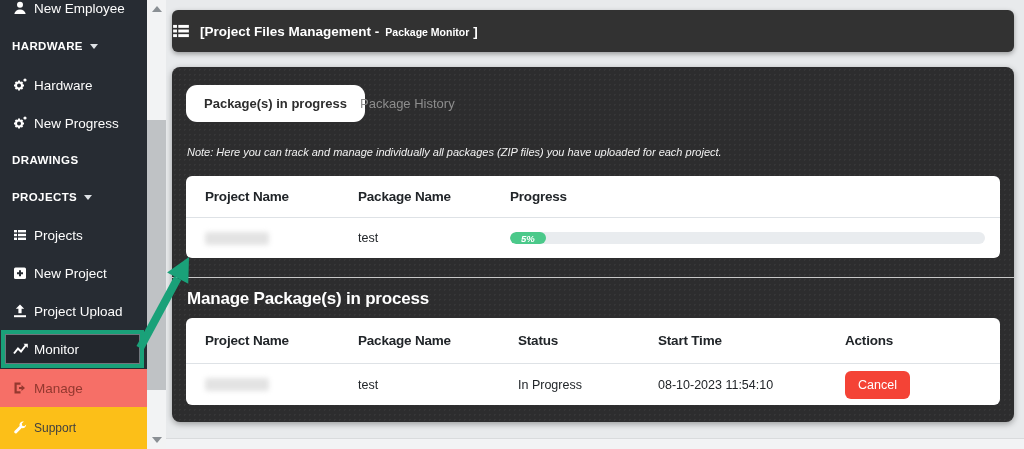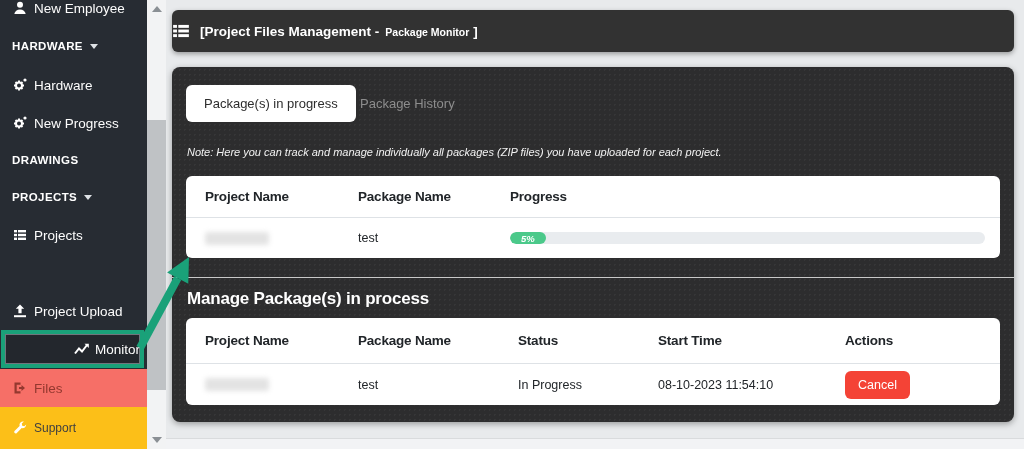--- a/index.html
+++ b/index.html
@@ -12,42 +12,42 @@
   .nav-item { position:absolute; left:0; width:147px; height:22px; display:flex; align-items:center; padding-left:12px; color:#fdfdfd; font-size:13.5px; cursor:pointer; white-space:nowrap; }
   .nav-item .ic { width:16px; height:16px; margin-right:6px; flex:0 0 16px; display:inline-flex; }
   .nav-section { position:absolute; left:0; width:147px; height:18px; display:flex; align-items:center; padding-left:12px; color:#ffffff; font-size:11.5px; font-weight:bold; letter-spacing:.4px; cursor:pointer; }
   .caret { width:0; height:0; border-left:4px solid transparent; border-right:4px solid transparent; border-top:5px solid #dfe2e6; margin-left:7px; }
   .logout-block { position:absolute; left:0; top:369px; width:147px; height:38px; background:#f66f67; color:#93382f; display:flex; align-items:center; padding-left:12px; font-size:13.5px; cursor:pointer; }
   .logout-block .ic { width:16px; height:16px; margin-right:6px; }
   .support-block { position:absolute; left:0; top:407px; width:147px; height:42px; background:#fcbf18; color:#404040; display:flex; align-items:center; padding-left:12px; font-size:12px; cursor:pointer; }
   .support-block .ic { width:16px; height:16px; margin-right:6px; }
 
   
-  .monitor-box { position:absolute; left:1px; top:330px; width:143px; height:38px; border:4px solid #1aa179; box-shadow:inset 0 0 0 1px #70767d; background:#23272d; display:flex; align-items:center; padding-left:8px; color:#fdfdfd; font-size:13.5px; cursor:pointer; z-index:3;justify-content:flex-end; }
+  .monitor-box { position:absolute; left:1px; top:330px; width:143px; height:38px; border:4px solid #1aa179; box-shadow:inset 0 0 0 1px #70767d; background:#23272d; display:flex; align-items:center; padding-left:8px; color:#fdfdfd; font-size:13.5px; cursor:pointer; z-index:3; }
   .monitor-box .ic { width:16px; height:16px; margin-right:5px; }
 
   
   .sb-scroll { position:absolute; left:147px; top:0; width:19px; height:449px; background:#f2f3f4; z-index:1; }
   .sb-arrow-up, .sb-arrow-down { position:absolute; left:5px; width:0; height:0; border-left:5px solid transparent; border-right:5px solid transparent; }
   .sb-arrow-up { top:6px; border-bottom:6px solid #8a8f94; }
   .sb-arrow-down { bottom:6px; border-top:6px solid #8a8f94; }
   .sb-thumb { position:absolute; left:0; top:120px; width:19px; height:270px; background:#bfc2c5; }
 
   
   .content { position:absolute; left:166px; top:0; width:858px; height:449px; }
   .topbar { position:absolute; left:6px; top:10px; width:842px; height:42px; background:#323232; border-radius:6px; box-shadow:0 2px 5px rgba(0,0,0,.35); display:flex; align-items:center; color:#ffffff; }
   .topbar .ic { width:18px; height:18px; margin-right:10px; }
   .topbar .t-main { font-size:13.5px; font-weight:bold; }
   .topbar .t-sub { font-size:10.5px; font-weight:bold; margin:2px 4px 0 6px; }
   .topbar .t-br { font-size:13.5px; font-weight:bold; }
 
   .panel { position:absolute; left:6px; top:67px; width:842px; height:355px; background:#2d2d2e; border-radius:8px; box-shadow:0 2px 6px rgba(0,0,0,.35);
            background-image:radial-gradient(rgba(255,255,255,.045) 1px, transparent 1px); background-size:5px 5px; }
 
-  .tab-active { position:absolute; left:14px; top:18px; height:37px; line-height:37px; padding:0 18px; background:#ffffff; border-radius:6px; color:#2d2d2d; font-size:13px; font-weight:normal; cursor:pointer; }
+  .tab-active { position:absolute; left:14px; top:18px; height:37px; line-height:37px; padding:0 18px; background:#ffffff; border-radius:11px; color:#2d2d2d; font-size:13px; font-weight:bold; cursor:pointer; }
   .tab-inactive { position:absolute; left:176px; top:18px; height:37px; line-height:37px; padding:0 12px; color:#8d8d8d; font-size:13px; font-weight:normal; cursor:pointer; }
 
   .note { position:absolute; left:15px; top:79px; color:#f2f2f2; font-size:11px; font-style:italic; }
 
   .wtable { position:absolute; left:14px; width:814px; background:#ffffff; border-radius:6px; color:#212529; }
   .t1 { top:109px; height:82px; }
   .t2 { top:251px; height:87px; }
   .trow { display:grid; align-items:center; }
   .t1 .trow { grid-template-columns:153px 152px 1fr; padding-left:19px; }
   .t2 .trow { grid-template-columns:153px 160px 140px 187px 1fr; padding-left:19px; }
@@ -138,20 +138,29 @@
               <rect x="2" y="6.8" width="3" height="2.4"></rect>
               <rect x="6" y="6.8" width="8" height="2.4"></rect>
               <rect x="2" y="10.6" width="3" height="2.4"></rect>
               <rect x="6" y="10.6" width="8" height="2.4"></rect>
             </g>
           </svg>
       </span>
       <span>Projects</span>
     </div>
 
+    <div class="nav-item" style="top:262px;">
+      <span class="ic">
+        <svg viewBox="0 0 16 16" width="16" height="16">
+            <rect x="2" y="2.5" width="12" height="11.5" rx="1.5" fill="#fff"></rect>
+            <path d="M8 5.2v6M5 8.2h6" stroke="#272c33" stroke-width="2"></path>
+          </svg>
+      </span>
+      <span>New Project</span>
+    </div>
 
     <div class="nav-item" style="top:300px;">
       <span class="ic">
         <svg viewBox="0 0 16 16" width="16" height="16">
             <path d="M8 1.5l4.2 4.3H9.6v4.5H6.4V5.8H3.8z" fill="#fff"></path>
             <path d="M2 12.2h12v2H2z" fill="#fff"></path>
           </svg>
       </span>
       <span>Project Upload</span>
     </div>
@@ -166,21 +175,21 @@
       <span>Monitor</span>
     </div>
 
     <div class="logout-block">
       <span class="ic">
         <svg viewBox="0 0 16 16" width="16" height="16">
             <path d="M2.5 2.5h6v2.2H4.7v6.6h3.8v2.2h-6z" fill="#93382f"></path>
             <path d="M9.5 5l3.5 3-3.5 3V9H7V7h2.5z" fill="#93382f"></path>
           </svg>
       </span>
-      <span>Files</span>
+      <span>Manage</span>
     </div>
 
     <div class="support-block">
       <span class="ic">
         <svg viewBox="0 0 16 16" width="16" height="16">
             <path d="M14.2 4.6a3.6 3.6 0 0 1-4.5 3.5L4.6 13.2a1.5 1.5 0 0 1-2.1-2.1L7.6 6a3.6 3.6 0 0 1 4.3-4.5L9.8 3.6l.4 2.2 2.2.4 1.8-1.6z" fill="#fff"></path>
           </svg>
       </span>
       <span>Support</span>
     </div>

